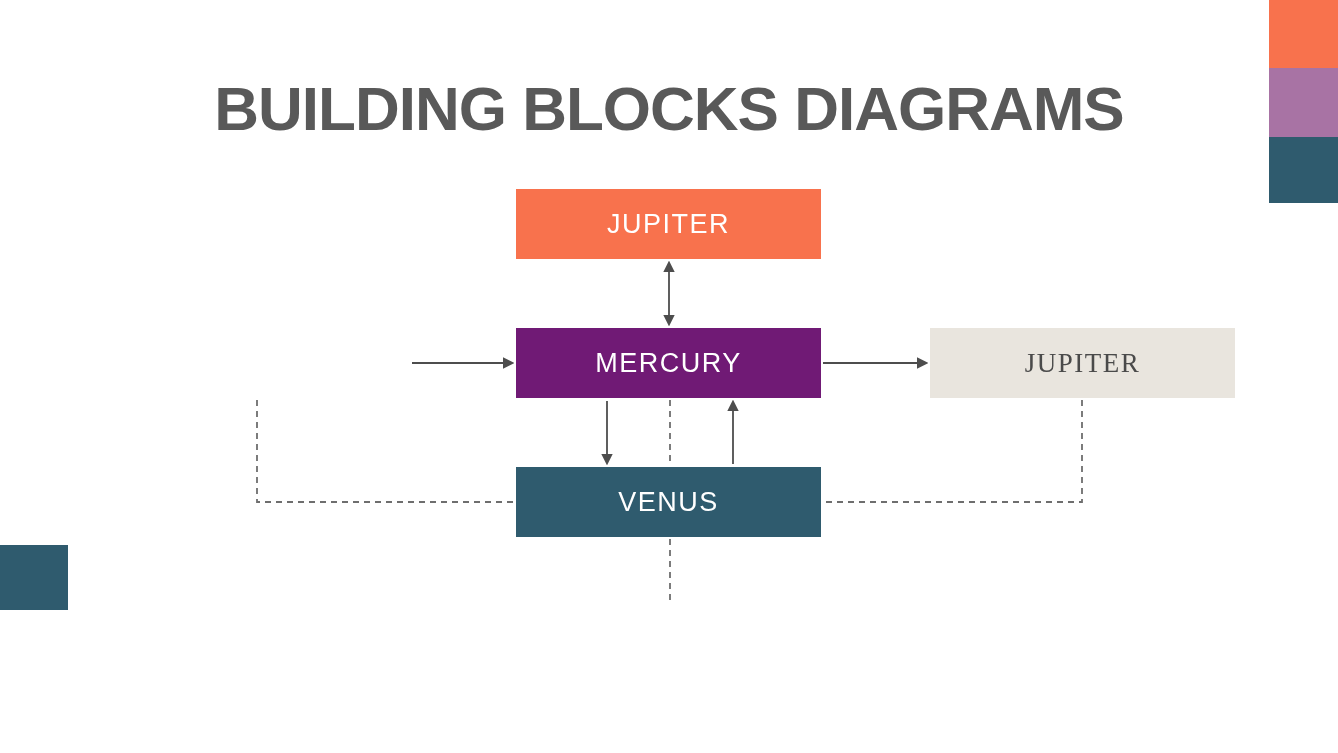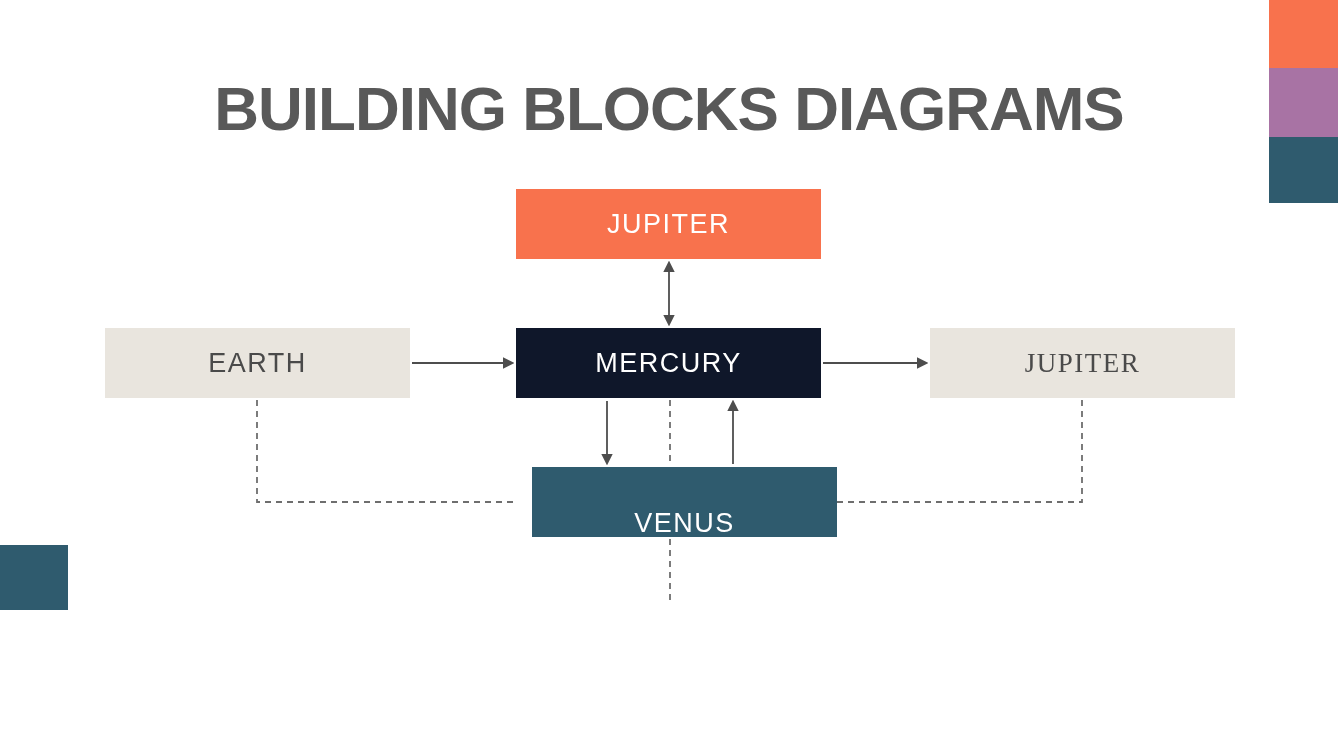--- a/index.html
+++ b/index.html
@@ -35,21 +35,21 @@
     font-size: 27px;
     font-weight: 500;
     letter-spacing: 1.5px;
     line-height: 1;
     user-select: none;
   }
   .node-saturn  { left: 516px; top: 189px; }
   .node-mercury { left: 516px; top: 328px; }
   .node-earth   { left: 105px; top: 328px; }
   .node-jupiter { left: 930px; top: 328px; }
-  .node-venus   { left: 532px; top: 467px; align-items: flex-end; }
+  .node-venus   { left: 516px; top: 467px; }
   .node-mars    { left: 516px; top: 603px; }
 
   .connectors {
     position: absolute;
     left: 0; top: 0;
     width: 1338px;
     height: 753px;
     pointer-events: none;
   }
   .solid-line  { stroke: #4d4d4d; stroke-width: 1.8; fill: none; }
@@ -85,25 +85,22 @@
     <line class="solid-line" x1="733" y1="464" x2="733" y2="402" marker-end="url(#arrow)"></line>
     <line class="dashed-line" x1="670" y1="400" x2="670" y2="466"></line>
     <line class="dashed-line" x1="670" y1="539" x2="670" y2="602"></line>
     <polyline class="dashed-line" points="257,400 257,502 515,502"></polyline>
     <polyline class="dashed-line" points="1082,400 1082,502 822,502"></polyline>
   </svg>
 
   <div class="node node-saturn" style="background-color: rgb(248, 114, 77); color: rgb(255, 255, 255);">
     <span>JUPITER</span>
   </div>
-  <div class="node node-mercury" style="background-color: #0f172a; color: rgb(255, 255, 255);">
+  <div class="node node-mercury" style="background-color: #701a75; color: rgb(255, 255, 255);">
     <span>MERCURY</span>
-  </div>
-  <div class="node node-earth" style="background-color: rgb(233, 229, 222); color: rgb(74, 74, 74);">
-    <span>EARTH</span>
   </div>
   <div class="node node-jupiter" style="background-color: rgb(233, 229, 222); color: rgb(74, 74, 74); font-family: Liberation Serif, serif;">
     <span>JUPITER</span>
   </div>
   <div class="node node-venus" style="background-color: rgb(47, 91, 110); color: rgb(255, 255, 255);">
     <span>VENUS</span>
   </div>
 
   <div class="sq sq-tr1" style="background-color: rgb(248, 114, 77);"></div>
   <div class="sq sq-tr2" style="background-color: rgb(168, 115, 164);"></div>

